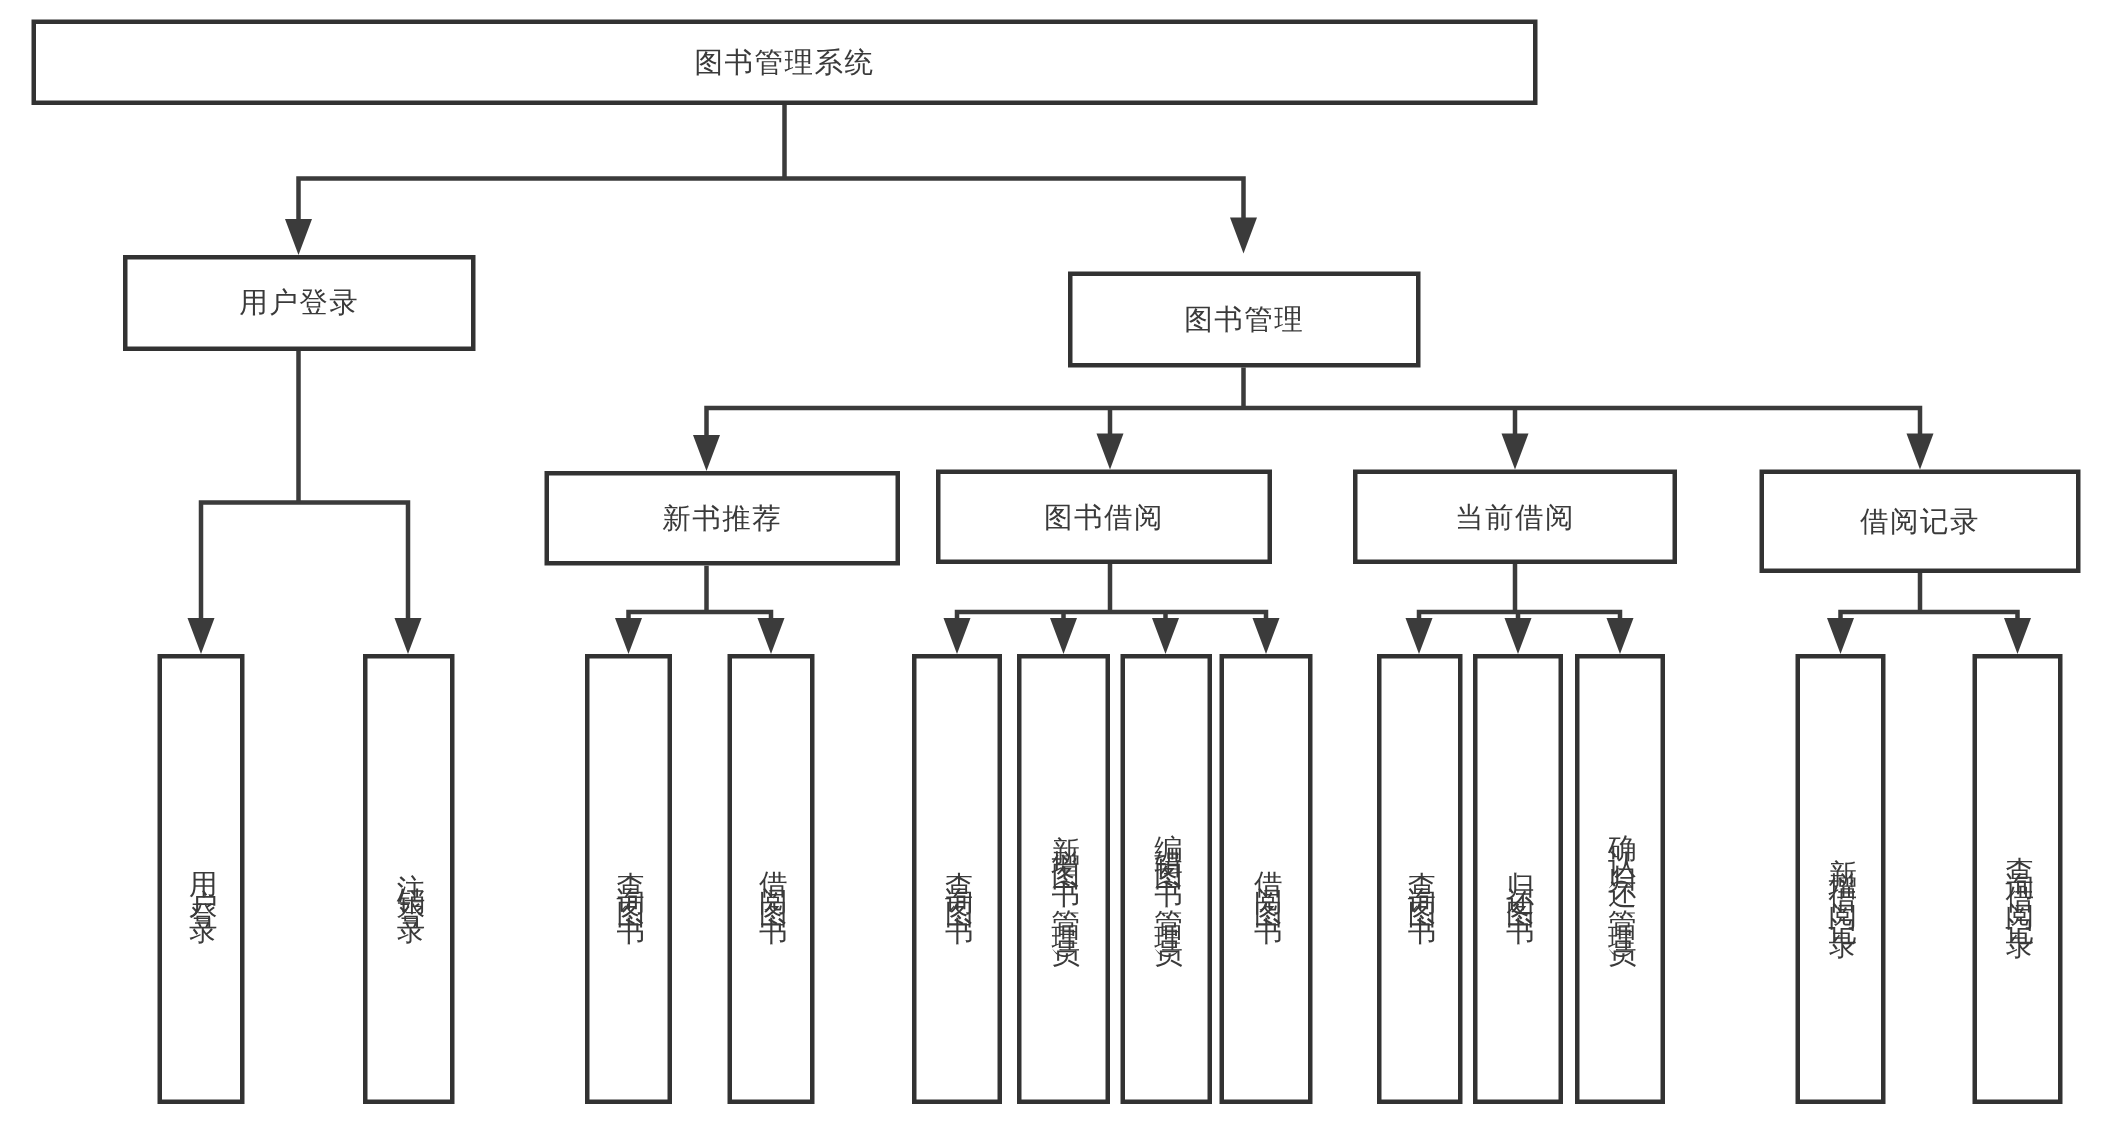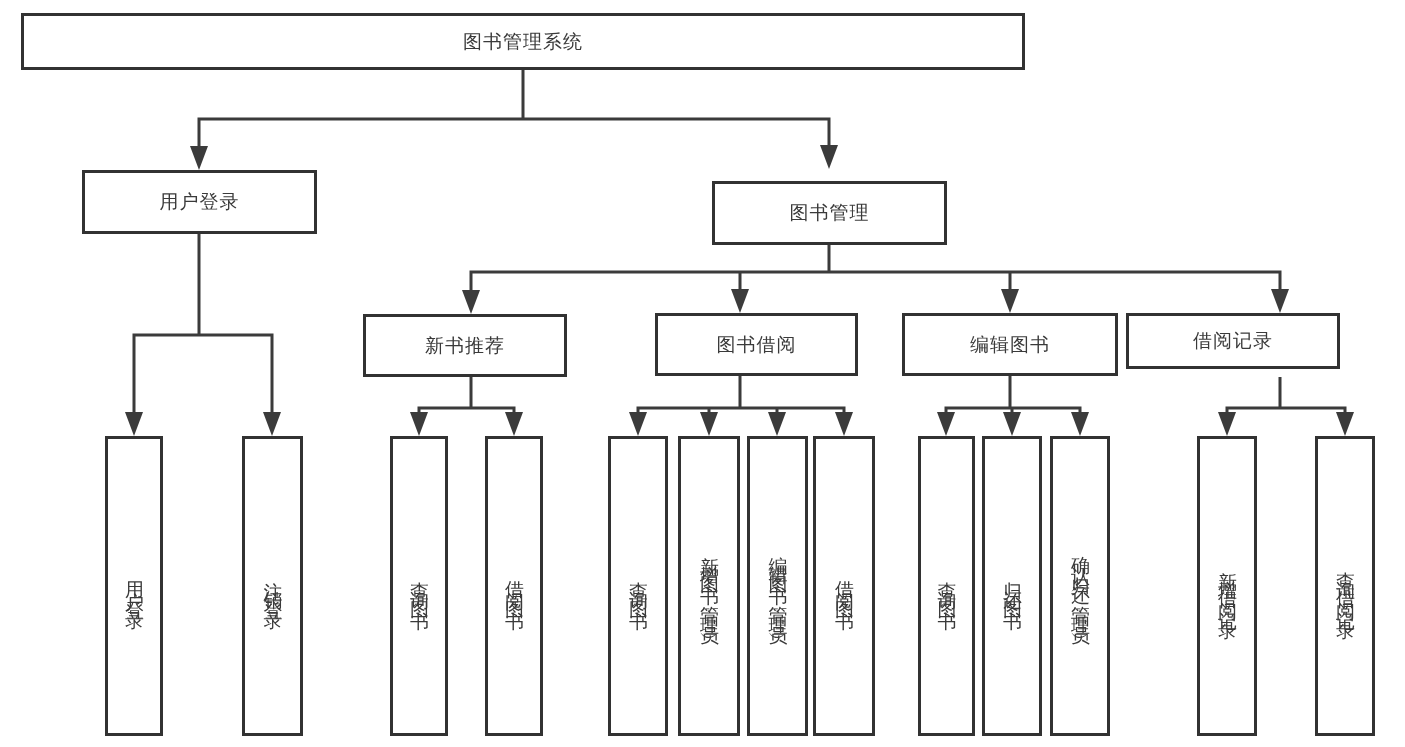--- a/index.html
+++ b/index.html
@@ -94,24 +94,24 @@
     <path d="M1280 377 V409.5 M1225.5 408 H1346.5 M1227 408 V418 M1345 408 V418"></path>
     <polygon points="1218,412 1236,412 1227,436"></polygon>
     <polygon points="1336,412 1354,412 1345,436"></polygon>
   </svg>
 
   <div class="box hbox" style="left:21px;top:13px;width:1004px;height:57px">图书管理系统</div>
 
   <div class="box hbox" style="left:82px;top:170px;width:235px;height:64px">用户登录</div>
   <div class="box hbox" style="left:712px;top:181px;width:235px;height:64px">图书管理</div>
 
-  <div class="box hbox" style="left:363px;top:314px;width:204px;height:63px">新书推荐</div>
-  <div class="box hbox" style="left:655px;top:313px;width:203px;height:63px">图书借阅</div>
-  <div class="box hbox" style="left:902px;top:313px;width:216px;height:63px">编辑图书</div>
-  <div class="box hbox" style="left:1126px;top:313px;width:214px;height:56px">借阅记录</div>
+  <div class="box hbox" style="left:363px;top:314px;width:237px;height:63px">新书推荐</div>
+  <div class="box hbox" style="left:624px;top:313px;width:224px;height:63px">图书借阅</div>
+  <div class="box hbox" style="left:902px;top:313px;width:216px;height:63px">当前借阅</div>
+  <div class="box hbox" style="left:1173px;top:313px;width:214px;height:69px">借阅记录</div>
 
   <div class="box vbox" style="left:105px;top:436px;width:58px;height:300px">用户登录</div>
   <div class="box vbox" style="left:242px;top:436px;width:61px;height:300px">注销登录</div>
 
   <div class="box vbox" style="left:390px;top:436px;width:58px;height:300px">查询图书</div>
   <div class="box vbox" style="left:485px;top:436px;width:58px;height:300px">借阅图书</div>
 
   <div class="box vbox" style="left:608px;top:436px;width:60px;height:300px">查询图书</div>
   <div class="box vbox" style="left:678px;top:436px;width:62px;height:300px">新增图书（管理员）</div>
   <div class="box vbox" style="left:747px;top:436px;width:61px;height:300px">编辑图书（管理员）</div>

